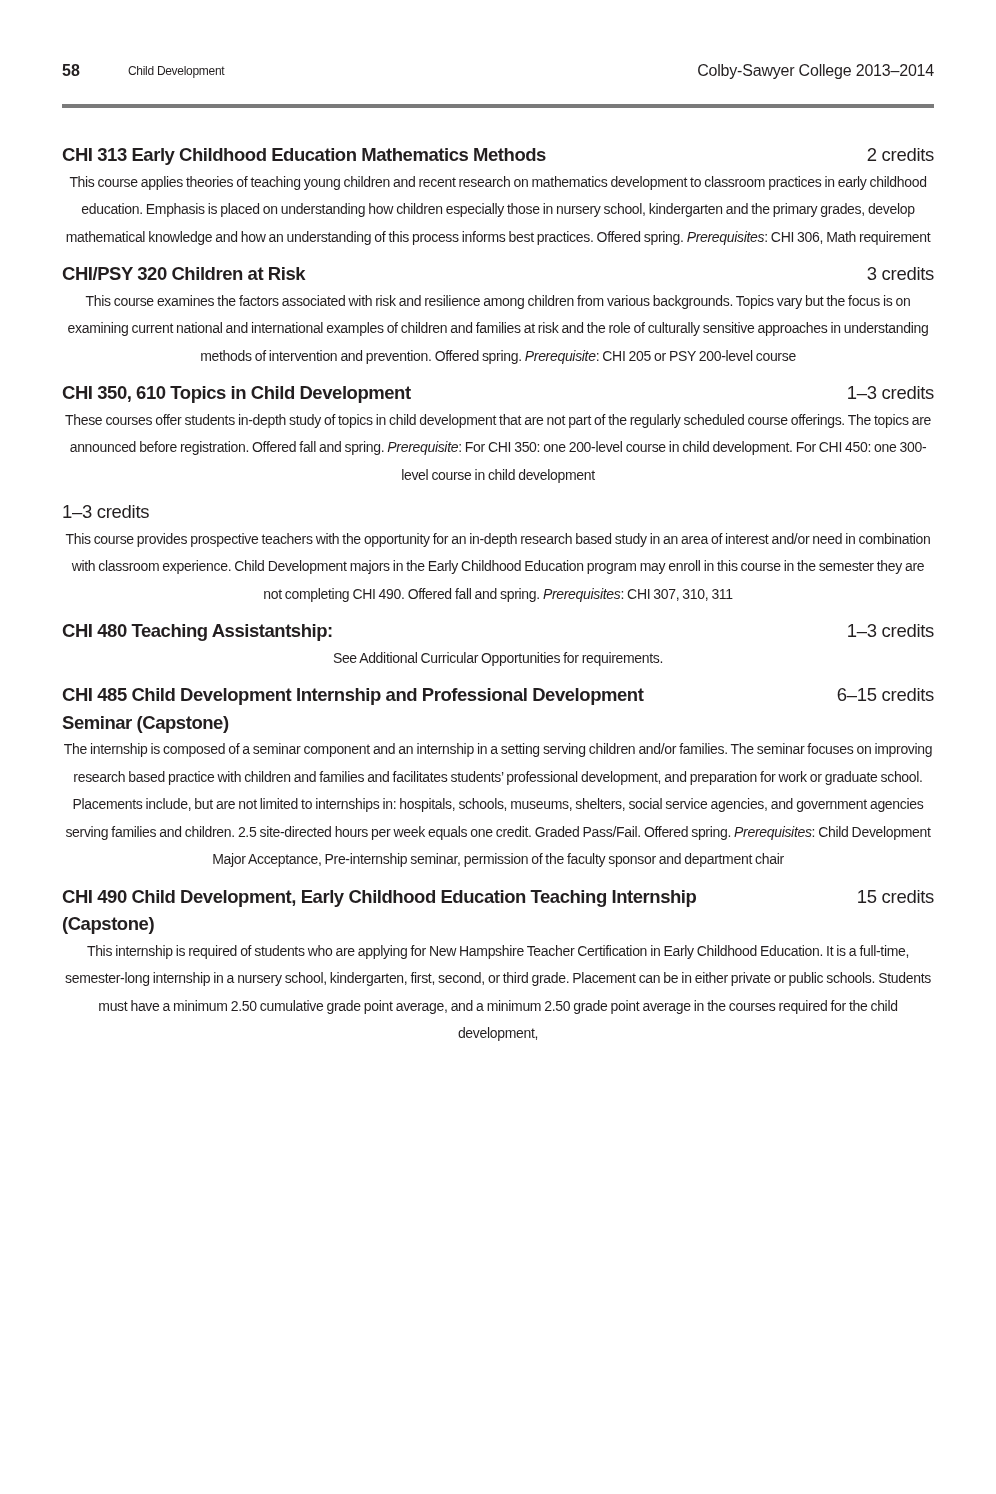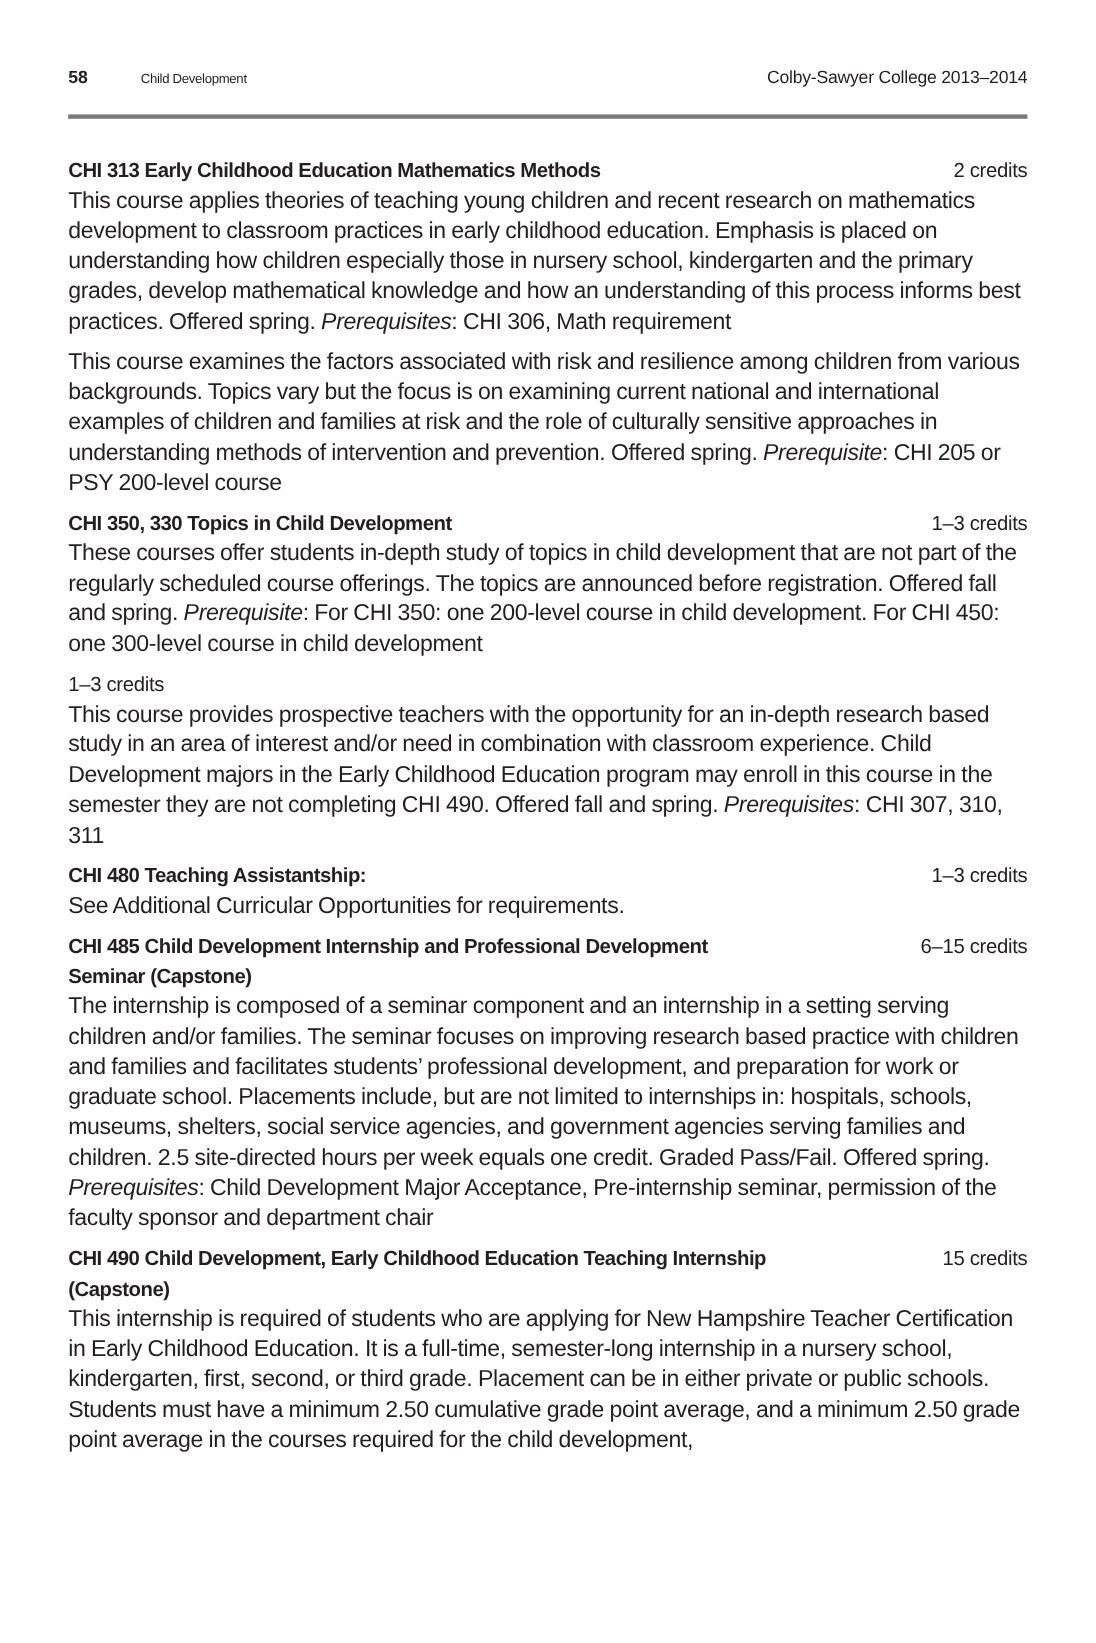--- a/index.html
+++ b/index.html
@@ -76,24 +76,25 @@
     .course-title {
       font-weight: bold;
       letter-spacing: -0.45px;
       max-width: 640px;
     }
     .course-credits {
       white-space: nowrap;
       letter-spacing: -0.3px;
     }
     .course-desc {
-      font-size: 21px;
+      font-size: 14px;
       line-height: 27.5px;
       letter-spacing: -0.32px;
       word-spacing: -0.5px;
+      text-align: center;
     }
     .course-desc em {
       font-style: italic;
     }
   </style>
 </head>
 <body>
 
 <div class="page">
 
@@ -109,26 +110,30 @@
 
     <div class="course">
       <div class="course-head">
         <span class="course-title">CHI 313 Early Childhood Education Mathematics Methods</span>
         <span class="course-credits">2 credits</span>
       </div>
       <div class="course-desc"><span>This course applies theories of teaching young children and recent research on mathematics development to classroom practices in early childhood education. Emphasis is placed on understanding how children especially those in nursery school, kindergarten and the primary grades, develop mathematical knowledge and how an understanding of this process informs best practices. Offered spring. </span><em>Prerequisites</em><span>: CHI 306, Math requirement</span></div>
     </div>
 
     <div class="course">
+      <div class="course-head">
+        <span class="course-title">CHI/PSY 320 Children at Risk</span>
+        <span class="course-credits">3 credits</span>
+      </div>
       <div class="course-desc"><span>This course examines the factors associated with risk and resilience among children from various backgrounds. Topics vary but the focus is on examining current national and international examples of children and families at risk and the role of culturally sensitive approaches in understanding methods of intervention and prevention. Offered spring. </span><em>Prerequisite</em><span>: CHI 205 or PSY 200-level course</span></div>
     </div>
 
     <div class="course">
       <div class="course-head">
-        <span class="course-title">CHI 350, 330 Topics in Child Development</span>
+        <span class="course-title">CHI 350, 610 Topics in Child Development</span>
         <span class="course-credits">1–3 credits</span>
       </div>
       <div class="course-desc"><span>These courses offer students in-depth study of topics in child development that are not part of the regularly scheduled course offerings. The topics are announced before registration. Offered fall and spring. </span><em>Prerequisite</em><span>: For CHI 350: one 200-level course in child development. For CHI 450: one 300-level course in child development</span></div>
     </div>
 
     <div class="course">
       <div class="course-head">
         <span class="course-credits">1–3 credits</span>
       </div>
       <div class="course-desc"><span>This course provides prospective teachers with the opportunity for an in-depth research based study in an area of interest and/or need in combination with classroom experience. Child Development majors in the Early Childhood Education program may enroll in this course in the semester they are not completing CHI 490. Offered fall and spring. </span><em>Prerequisites</em><span>: CHI 307, 310, 311</span></div>

